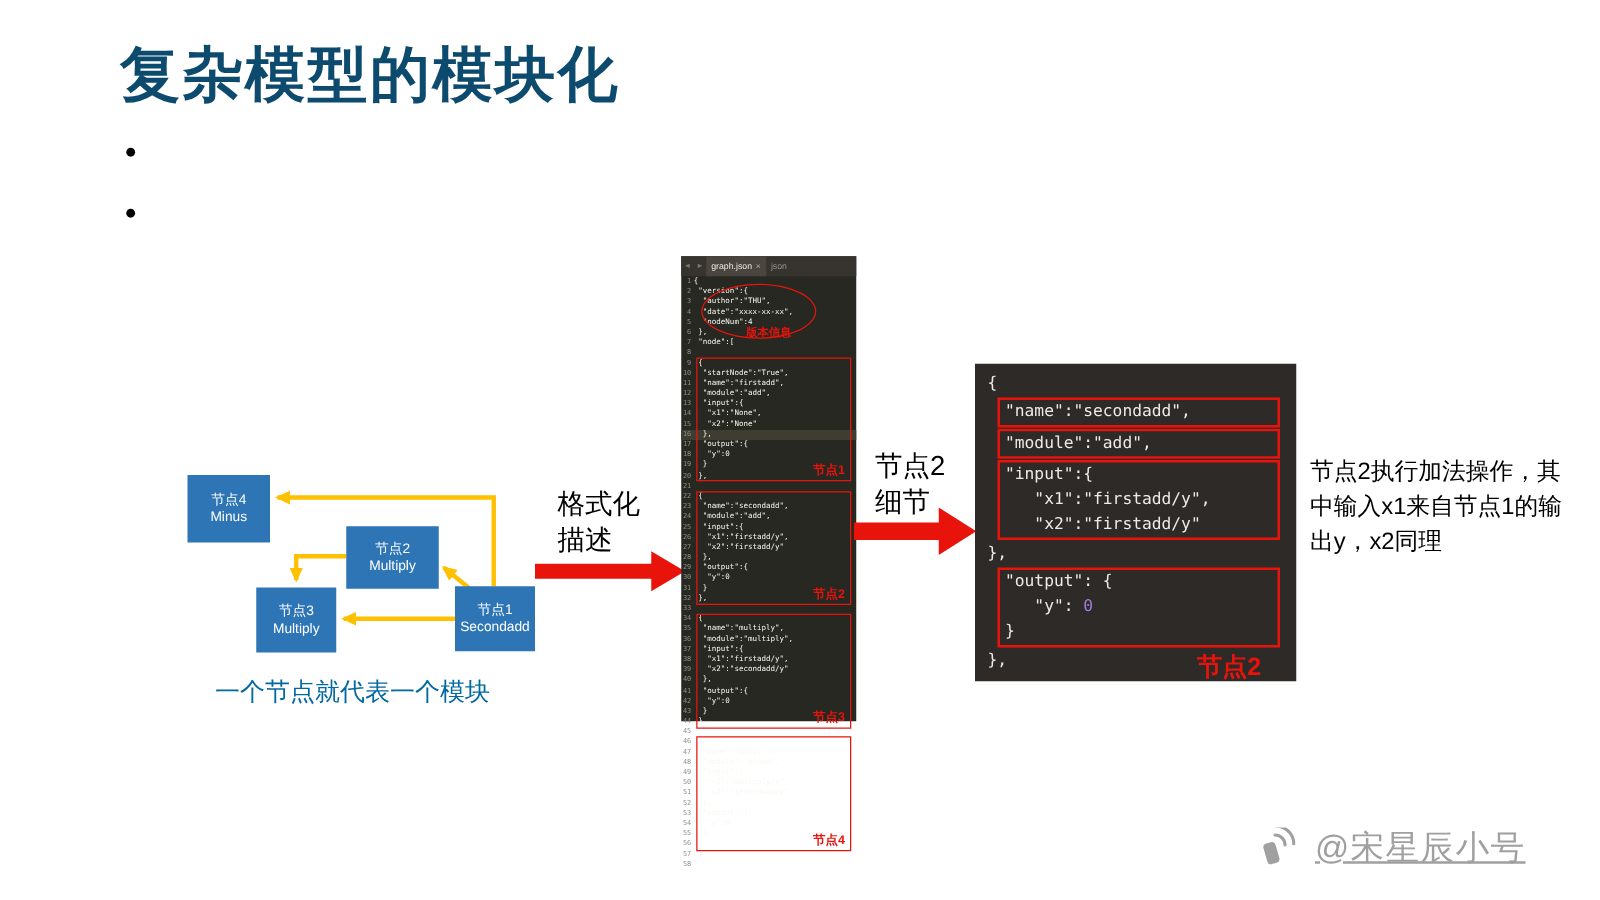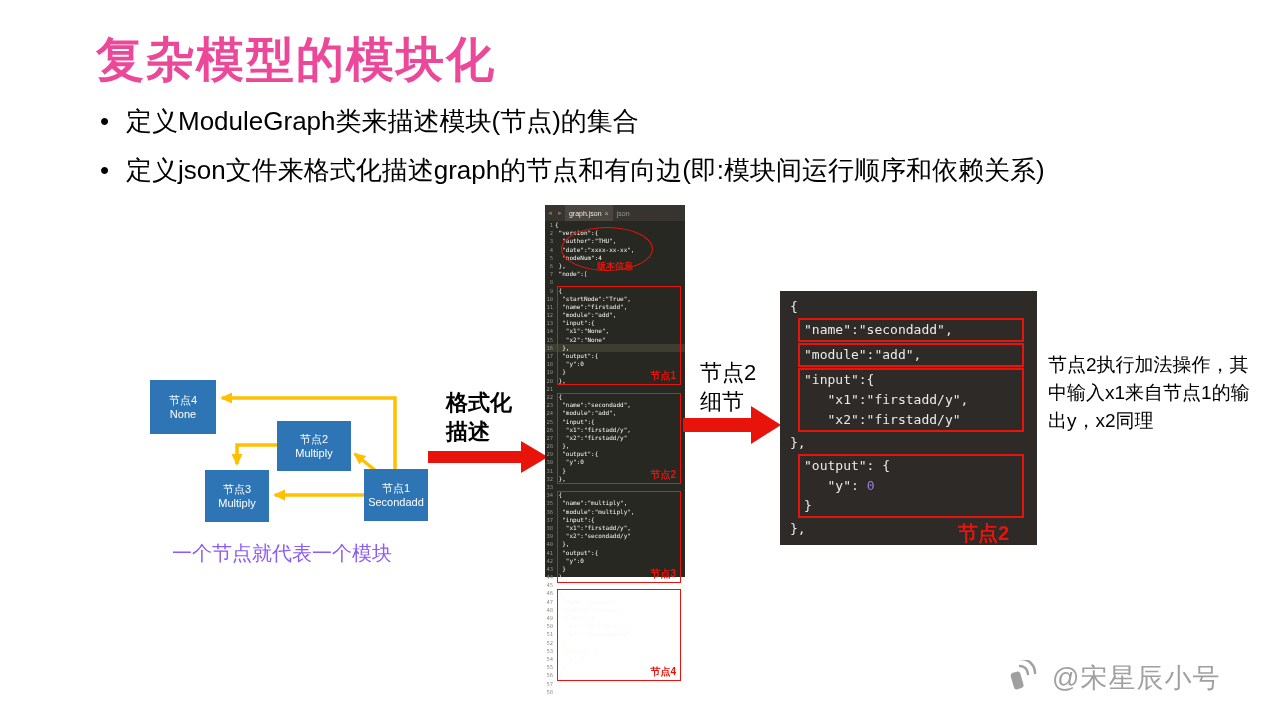--- a/index.html
+++ b/index.html
@@ -1,36 +1,36 @@
 <!DOCTYPE html>
 <html><head>
 <meta charset="utf-8">
 <style>
   *{margin:0;padding:0;box-sizing:border-box;}
   html,body{width:1280px;height:720px;}
   body{background:#fff;font-family:"Liberation Sans",sans-serif;position:relative;overflow:hidden;}
 
-  .title{position:absolute;left:96px;top:28px;font-size:48px;font-weight:700;color:#ec4899;letter-spacing:2px;}
+  .title{position:absolute;left:96px;top:28px;font-size:48px;font-weight:700;color:#0c4a6e;letter-spacing:2px;}
   .bullets{position:absolute;left:100px;top:104px;width:1095px;}
   .bullet{display:flex;font-size:26px;color:#000;line-height:35px;margin-bottom:14px;}
   .dot{width:26px;flex:none;}
 
   
   .diagram{position:absolute;left:140px;top:372px;width:300px;height:160px;}
   .edges{position:absolute;left:0;top:0;width:300px;height:160px;}
   .node{position:absolute;background:#2e75b6;color:#fff;text-align:center;display:flex;flex-direction:column;justify-content:center;font-size:11px;line-height:14px;}
   .n4{left:10px;top:8px;width:66px;height:54px;}
   .n2{left:137px;top:49px;width:74px;height:50px;}
   .n3{left:65px;top:98px;width:64px;height:52px;}
   .n1{left:224px;top:97px;width:64px;height:52px;}
-  .caption{position:absolute;left:172px;top:540px;font-size:20px;color:#8b5cf6;}
+  .caption{position:absolute;left:172px;top:540px;font-size:20px;color:#0369a1;}
 
   
   .alabel{position:absolute;font-size:22px;color:#000;line-height:29px;}
-  .alabel.f{left:446px;top:388px;font-weight:bold;}
+  .alabel.f{left:446px;top:388px;}
   .alabel.d{left:700px;top:358px;}
   .barrow{position:absolute;}
   .a1{left:428px;top:439px;}
   .a2{left:683px;top:404px;}
   .barrow polygon{fill:#e8140c;}
 
   
   .editor{position:absolute;left:545px;top:205px;width:140px;height:372px;background:#272822;}
   .ed-header{position:absolute;top:0;left:0;right:0;height:16px;background:#37332e;display:flex;align-items:center;font-size:7px;color:#9a958c;}
   .nav{margin:0 2px;font-size:6px;color:#7e796f;}
@@ -53,58 +53,56 @@
   .ver{position:absolute;left:52px;top:55px;font-size:9px;font-weight:700;color:#e8140c;}
 
   
   .detail{position:absolute;left:780px;top:291px;width:257px;height:254px;background:#2e2a28;padding:6px 8px;}
   .d-line{font-family:"DejaVu Sans Mono",monospace;font-size:13px;line-height:20px;color:#eceae6;white-space:pre;}
   .d-group{margin-left:2px;}
   .d-group.boxed{border:2px solid #e8140c;margin:1px 5px 1px 10px;padding:0 4px;}
   .d-line .num{color:#9e7bdb;}
   .d-label{position:absolute;right:28px;bottom:-2px;font-size:20px;font-weight:700;color:#e8140c;}
 
-  .sidetext{position:absolute;left:1048px;top:351px;width:218px;font-size:19px;line-height:28px;color:#000;}
-
-  .watermark{position:absolute;left:1006px;top:660px;display:flex;align-items:flex-start;gap:6px;color:#a0a0a0;}
+  .sidetext{position:absolute;left:1048px;top:364px;width:218px;font-size:19px;line-height:28px;color:#000;}
+
+  .watermark{position:absolute;left:1006px;top:660px;display:flex;align-items:center;gap:6px;color:#a0a0a0;text-decoration:underline;}
   .watermark .wm-text{font-size:27px;letter-spacing:1px;}
 </style>
 </head>
 <body>
 
 <div class="slide">
 
   <h1 class="title">复杂模型的模块化</h1>
 
   <div class="bullets">
     <div class="bullet">
       <span class="dot">•</span>
-      <span>定义ModuleGraph类来描述模块(节点)的集合</span>
     </div>
     <div class="bullet">
       <span class="dot">•</span>
-      <span>定义json文件来格式化描述graph的节点和有向边(即:模块间运行顺序和依赖关系)</span>
     </div>
   </div>
 
   <div class="diagram">
     <svg class="edges" viewBox="0 0 300 160">
       <defs>
         <marker id="ah" markerUnits="userSpaceOnUse" markerWidth="13" markerHeight="13" refX="10" refY="6.5" orient="auto">
           <path d="M0,1 L12,6.5 L0,12 z" fill="#ffc000"></path>
         </marker>
       </defs>
       <path d="M255,97 L255,26 L82,26" fill="none" stroke="#ffc000" stroke-width="3.5" marker-end="url(#ah)"></path>
       <path d="M137,73 L97,73 L97,92" fill="none" stroke="#ffc000" stroke-width="3.5" marker-end="url(#ah)"></path>
       <path d="M224,123 L135,123" fill="none" stroke="#ffc000" stroke-width="3.5" marker-end="url(#ah)"></path>
       <path d="M236,99 L215,82" fill="none" stroke="#ffc000" stroke-width="3.5" marker-end="url(#ah)"></path>
     </svg>
     <div class="node n4">
       <div>节点4</div>
-      <div>None</div>
+      <div>Minus</div>
     </div>
     <div class="node n2">
       <div>节点2</div>
       <div>Multiply</div>
     </div>
     <div class="node n3">
       <div>节点3</div>
       <div>Multiply</div>
     </div>
     <div class="node n1">

